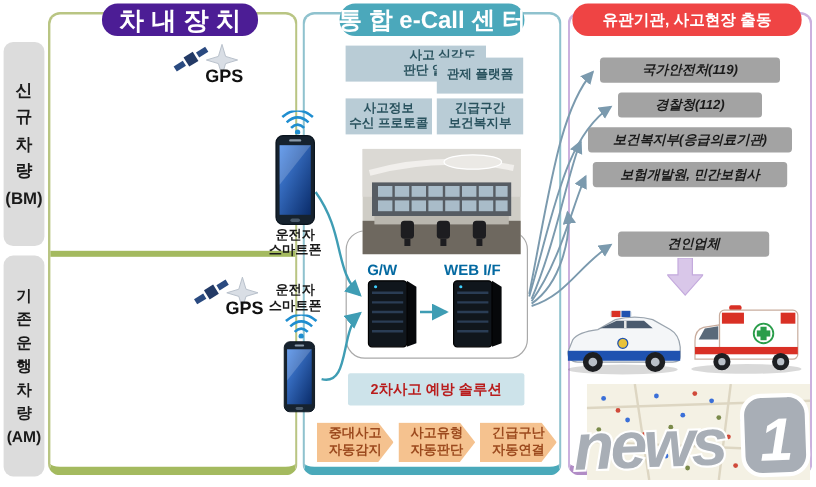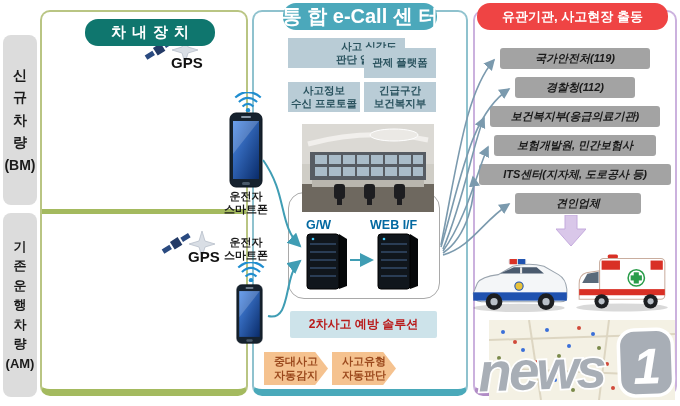--- a/index.html
+++ b/index.html
@@ -5,21 +5,21 @@
   html,body{margin:0;padding:0;background:#fff;}
   #canvas{position:relative;width:680px;height:406px;background:#fff;overflow:hidden;
           font-family:"Liberation Sans","DejaVu Sans",sans-serif;}
   .abs{position:absolute;}
   .col{position:absolute;top:10px;height:386px;background:#fff;border-radius:10px;box-sizing:border-box;z-index:1;}
   #col-left{left:40px;width:208px;border:2px solid #b9c583;border-bottom:7px solid #a4ba5f;}
   #col-mid{left:252px;width:216px;border:2px solid #8fc2ce;border-bottom:7px solid #4aa9ba;}
   #col-right{left:473px;width:204px;border:2px solid #cbb1de;border-bottom:7px solid #b18cc6;}
   .hdr{position:absolute;top:3px;height:27px;border-radius:13px;color:#fff;font-weight:bold;
        display:flex;align-items:center;justify-content:center;z-index:50;white-space:nowrap;}
-  #hdr-left{left:85px;width:130px;background:#0f766e;font-size:15px;letter-spacing:6px;padding-left:6px;box-sizing:border-box;margin-top:16px;}
+  #hdr-left{left:85px;width:130px;background:#4c1d95;font-size:21px;letter-spacing:6px;padding-left:6px;box-sizing:border-box;}
   #hdr-mid{left:283px;width:154px;background:#4ba8bb;font-size:20px;}
   #hdr-right{left:477px;width:191px;background:#ef4444;font-size:13px;}
   .side-tab{position:absolute;left:3px;width:34px;background:#dcdcdc;border-radius:8px;
             display:flex;align-items:center;justify-content:center;text-align:center;
             font-weight:bold;color:#111;white-space:pre-line;z-index:2;}
   #tab-bm{top:35px;height:170px;font-size:14px;line-height:1.6;}
   #tab-am{top:213px;height:184px;font-size:13px;line-height:1.5;}
   .lbl{font-weight:bold;color:#1a1a1a;white-space:pre-line;text-align:center;line-height:1.2;}
   .fbox{position:absolute;background:#b9ccd6;color:#29525e;font-weight:bold;font-size:10.5px;
         display:flex;align-items:center;justify-content:center;text-align:center;
@@ -260,26 +260,27 @@
       </g>
     <circle cx="7" cy="7" r="1.3" fill="#3fd0ff"></circle>
   </svg>
 
   <div class="abs" id="solution-box">2차사고 예방 솔루션</div>
 
   <div class="chev" style="left:264px;">중대사고
 자동감지</div>
   <div class="chev" style="left:332px;">사고유형
 자동판단</div>
+  <div class="chev" style="left:400px;">긴급구난
+자동연결</div>
 
   <div class="agency" style="left:500px;top:48px;width:150px;">국가안전처(119)</div>
   <div class="agency" style="left:515px;top:77px;width:120px;">경찰청(112)</div>
   <div class="agency" style="left:490px;top:106px;width:170px;">보건복지부(응급의료기관)</div>
   <div class="agency" style="left:494px;top:135px;width:162px;">보험개발원, 민간보험사</div>
-  <div class="agency" style="left:479px;top:164px;width:192px;">ITS센터(지자체, 도로공사 등)</div>
   <div class="agency" style="left:515px;top:193px;width:126px;">견인업체</div>
 
   <svg class="abs" style="left:556px;top:215px;z-index:6;" width="30" height="32" viewBox="0 0 30 32">
     <polygon points="9,0 21,0 21,14 30,14 15,31 0,14 9,14" fill="#d9c7e9" stroke="#c4aadd"></polygon>
   </svg>
   <div class="abs lbl" style="left:584px;top:219px;width:94px;font-size:12px;">현장출동
 사고처리 및 대응</div>
 
   <svg class="abs" style="left:467px;top:245px;z-index:6;" width="104" height="78" viewBox="0 0 100 58">
     <ellipse cx="50" cy="52" rx="44" ry="4" fill="rgba(0,0,0,0.15)"></ellipse>

